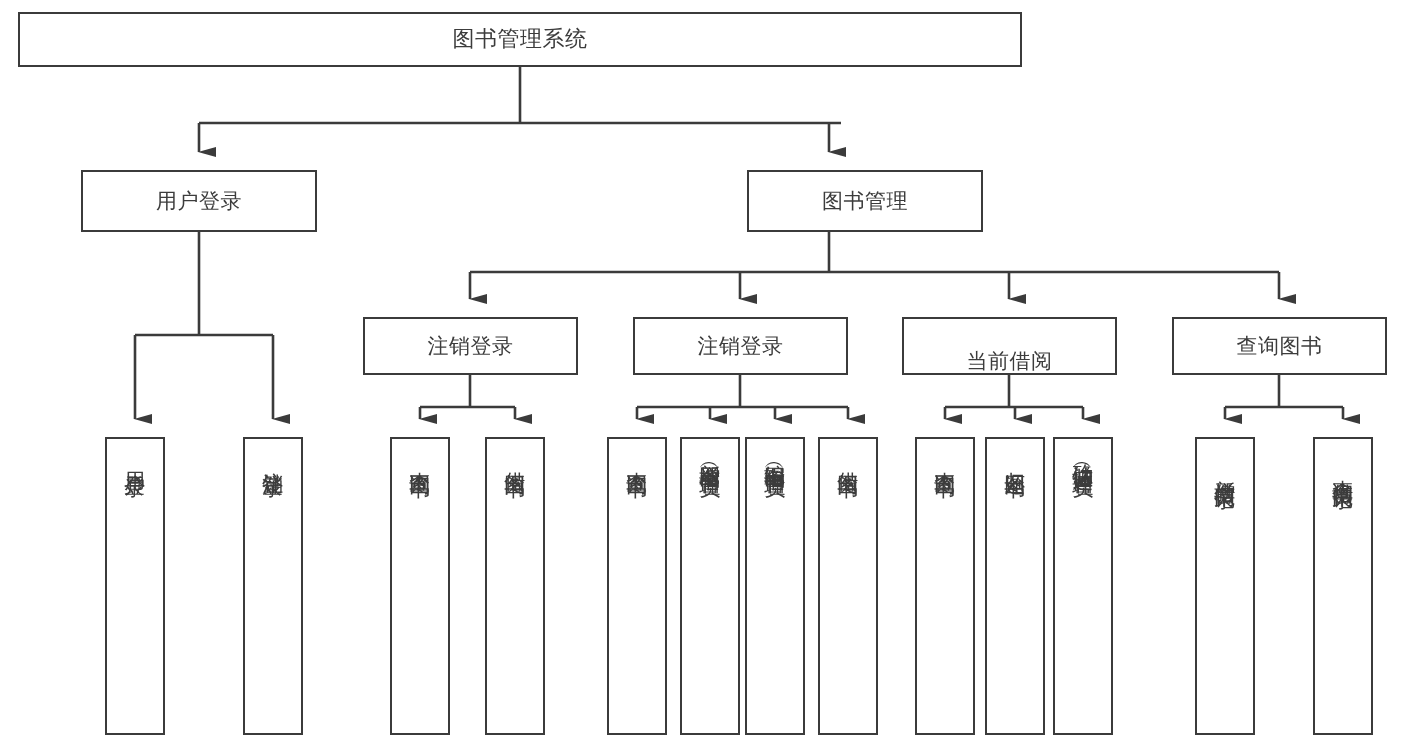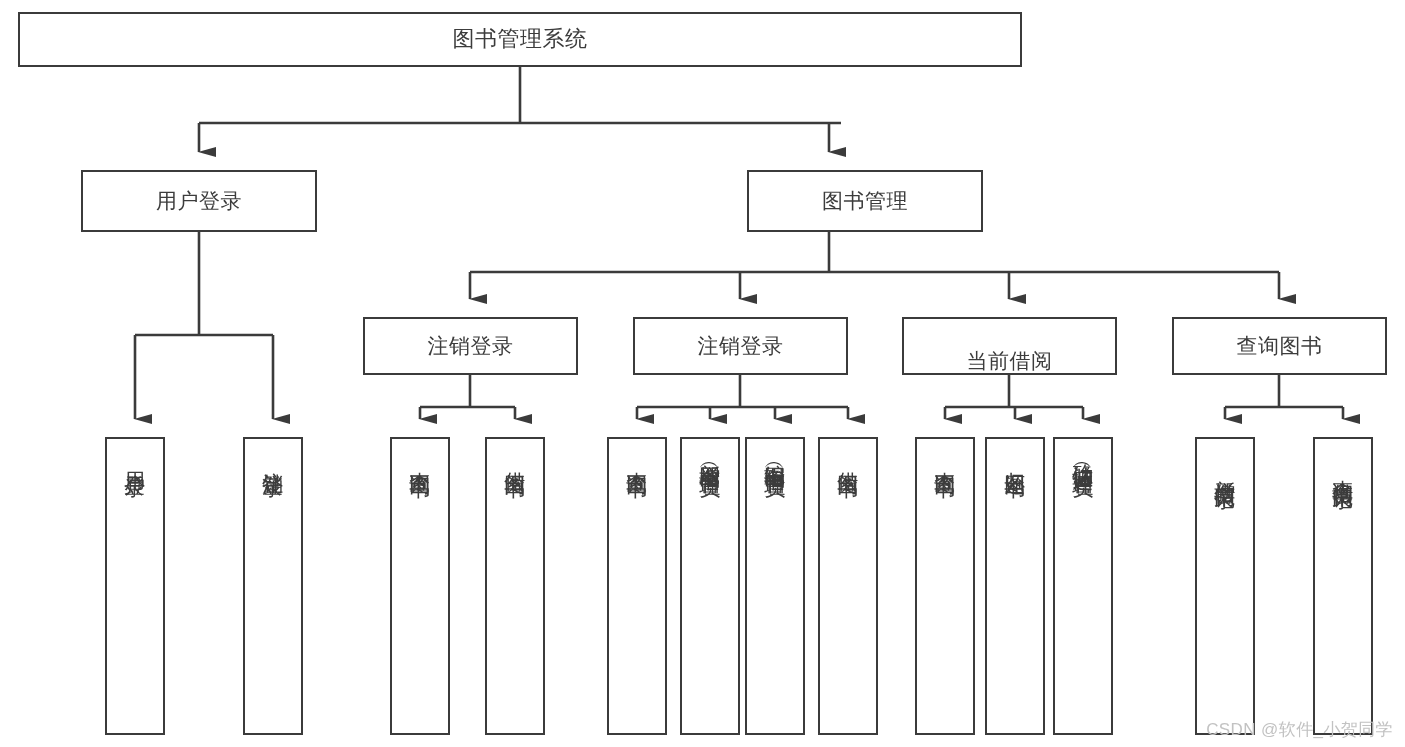--- a/index.html
+++ b/index.html
@@ -180,14 +180,13 @@
   <div class="node leaf" style="left:1053px;top:437px;width:60px;height:298px;padding-top:8px;">
     <span class="label">确认归还（管理员）</span>
   </div>
   <div class="node leaf" style="left:1195px;top:437px;width:60px;height:298px;padding-top:24px;">
     <span class="label">新增借阅记录</span>
   </div>
   <div class="node leaf" style="left:1313px;top:437px;width:60px;height:298px;padding-top:24px;">
     <span class="label">查询借阅记录</span>
   </div>
 
-  <div id="watermark">CSDN @软件_小贺同学</div>
 </div>
 
 </body></html>

